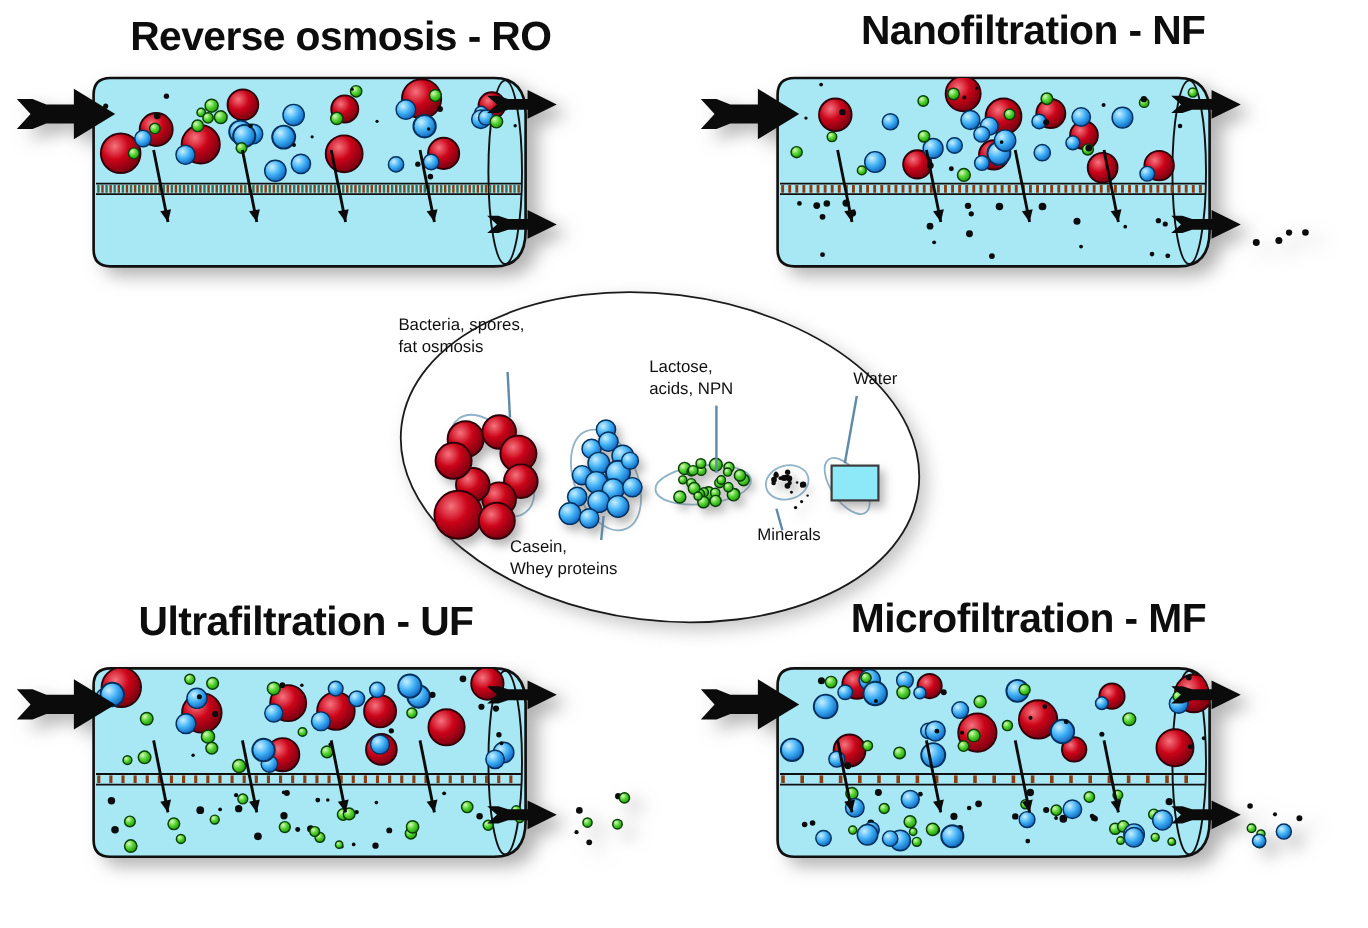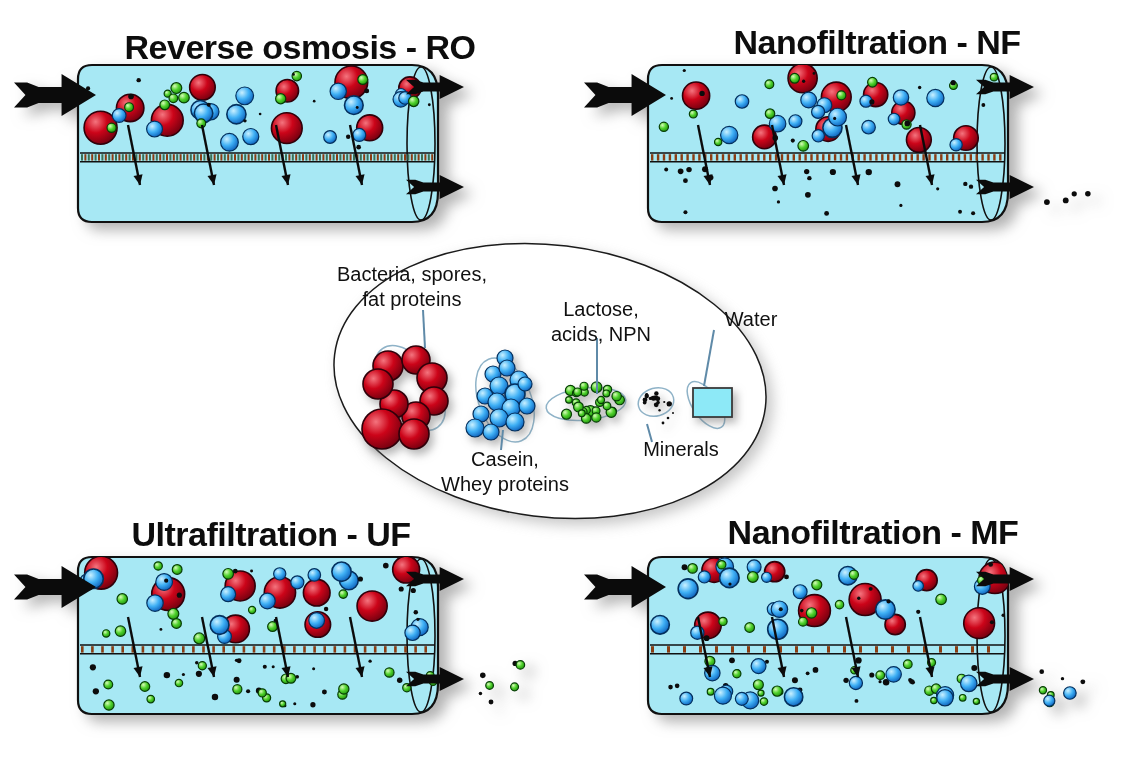--- a/index.html
+++ b/index.html
@@ -1,21 +1,21 @@
 <!DOCTYPE html>
 <html><head>
 <meta charset="utf-8">
 <style>
   html,body{margin:0;padding:0;background:#ffffff;}
   .stage{position:relative;width:1140px;height:773px;background:#ffffff;overflow:hidden;
          font-family:"Liberation Sans",sans-serif;}
-  .ptitle{position:absolute;width:460px;margin:16px;text-align:center;
+  .ptitle{position:absolute;width:460px;margin:0;text-align:center;
           font-family:"Liberation Sans",sans-serif;font-weight:700;font-size:34px;
           letter-spacing:-0.5px;color:#0d0d0d;white-space:nowrap;}
-  .lbl{position:absolute;font-size:20px;line-height:1.26;text-align:center;color:#101010;}
+  .lbl{position:absolute;font-size:14px;line-height:1.26;color:#101010;}
   svg{position:absolute;overflow:visible;}
   .cyl{filter:drop-shadow(9px 7px 7px rgba(115,115,115,.55));}
   #svg-legend{filter:drop-shadow(6px 6px 7px rgba(130,130,130,.45));}
 </style>
 </head>
 <body>
 
 <div class="stage">
 
   <svg id="svg-defs" width="0" height="0" aria-hidden="true">
@@ -34,21 +34,21 @@
         <stop offset="0%" stop-color="#d6fbb8"></stop>
           <stop offset="50%" stop-color="#4fd12c"></stop>
           <stop offset="100%" stop-color="#1f8f0e"></stop>
       </radialGradient>
     </defs>
   </svg>
 
   <h2 class="ptitle" style="left:54px;top:12px">Reverse osmosis - RO</h2>
   <h2 class="ptitle" style="left:25px;top:499px">Ultrafiltration - UF</h2>
   <h2 class="ptitle" style="left:631px;top:7px">Nanofiltration - NF</h2>
-  <h2 class="ptitle" style="left:627px;top:497px">Nanofiltration - MF</h2>
+  <h2 class="ptitle" style="left:627px;top:497px">Microfiltration - MF</h2>
 
   <svg id="svg-ro" class="cyl" style="left:10px;top:55px" width="530" height="195" viewBox="0 0 530 195">
       <defs>
         <clipPath id="clip-ro">
           <path d="M 82 10 L 402 10 Q 428 10 428 40 L 428 137 Q 428 167 402 167 L 82 167 Q 68 167 68 153 L 68 24 Q 68 10 82 10 Z"></path>
         </clipPath>
       </defs>
       <g>
         <path d="M 82 10 L 402 10 Q 428 10 428 40 L 428 137 Q 428 167 402 167 L 82 167 Q 68 167 68 153 L 68 24 Q 68 10 82 10 Z" fill="#a7e8f4" stroke="#101010" stroke-width="2.2"></path>
         <ellipse cx="411" cy="88.5" rx="14" ry="76.5" fill="none" stroke="#101010" stroke-width="1.6"></ellipse>
@@ -828,21 +828,21 @@
         <line x1="103" y1="82" x2="105" y2="120" stroke="#5f8aa8" stroke-width="2"></line>
         <line x1="183" y1="202" x2="181" y2="222" stroke="#5f8aa8" stroke-width="2"></line>
         <line x1="277" y1="110" x2="277" y2="166" stroke="#5f8aa8" stroke-width="2"></line>
         <line x1="332" y1="214" x2="327" y2="196" stroke="#5f8aa8" stroke-width="2"></line>
         <line x1="394" y1="102" x2="384" y2="158" stroke="#5f8aa8" stroke-width="2"></line>
       </g>
     </svg>
 
   <div class="lbl" style="left:332px;top:262px;width:160px">
     <span>Bacteria, spores,</span><br>
-    <span>fat proteins</span>
+    <span>fat osmosis</span>
   </div>
   <div class="lbl" style="left:541px;top:297px;width:120px">
     <span>Lactose,</span><br>
     <span>acids, NPN</span>
   </div>
   <div class="lbl" style="left:425px;top:447px;width:160px">
     <span>Casein,</span><br>
     <span>Whey proteins</span>
   </div>
   <div class="lbl" style="left:631px;top:437px;width:100px">

